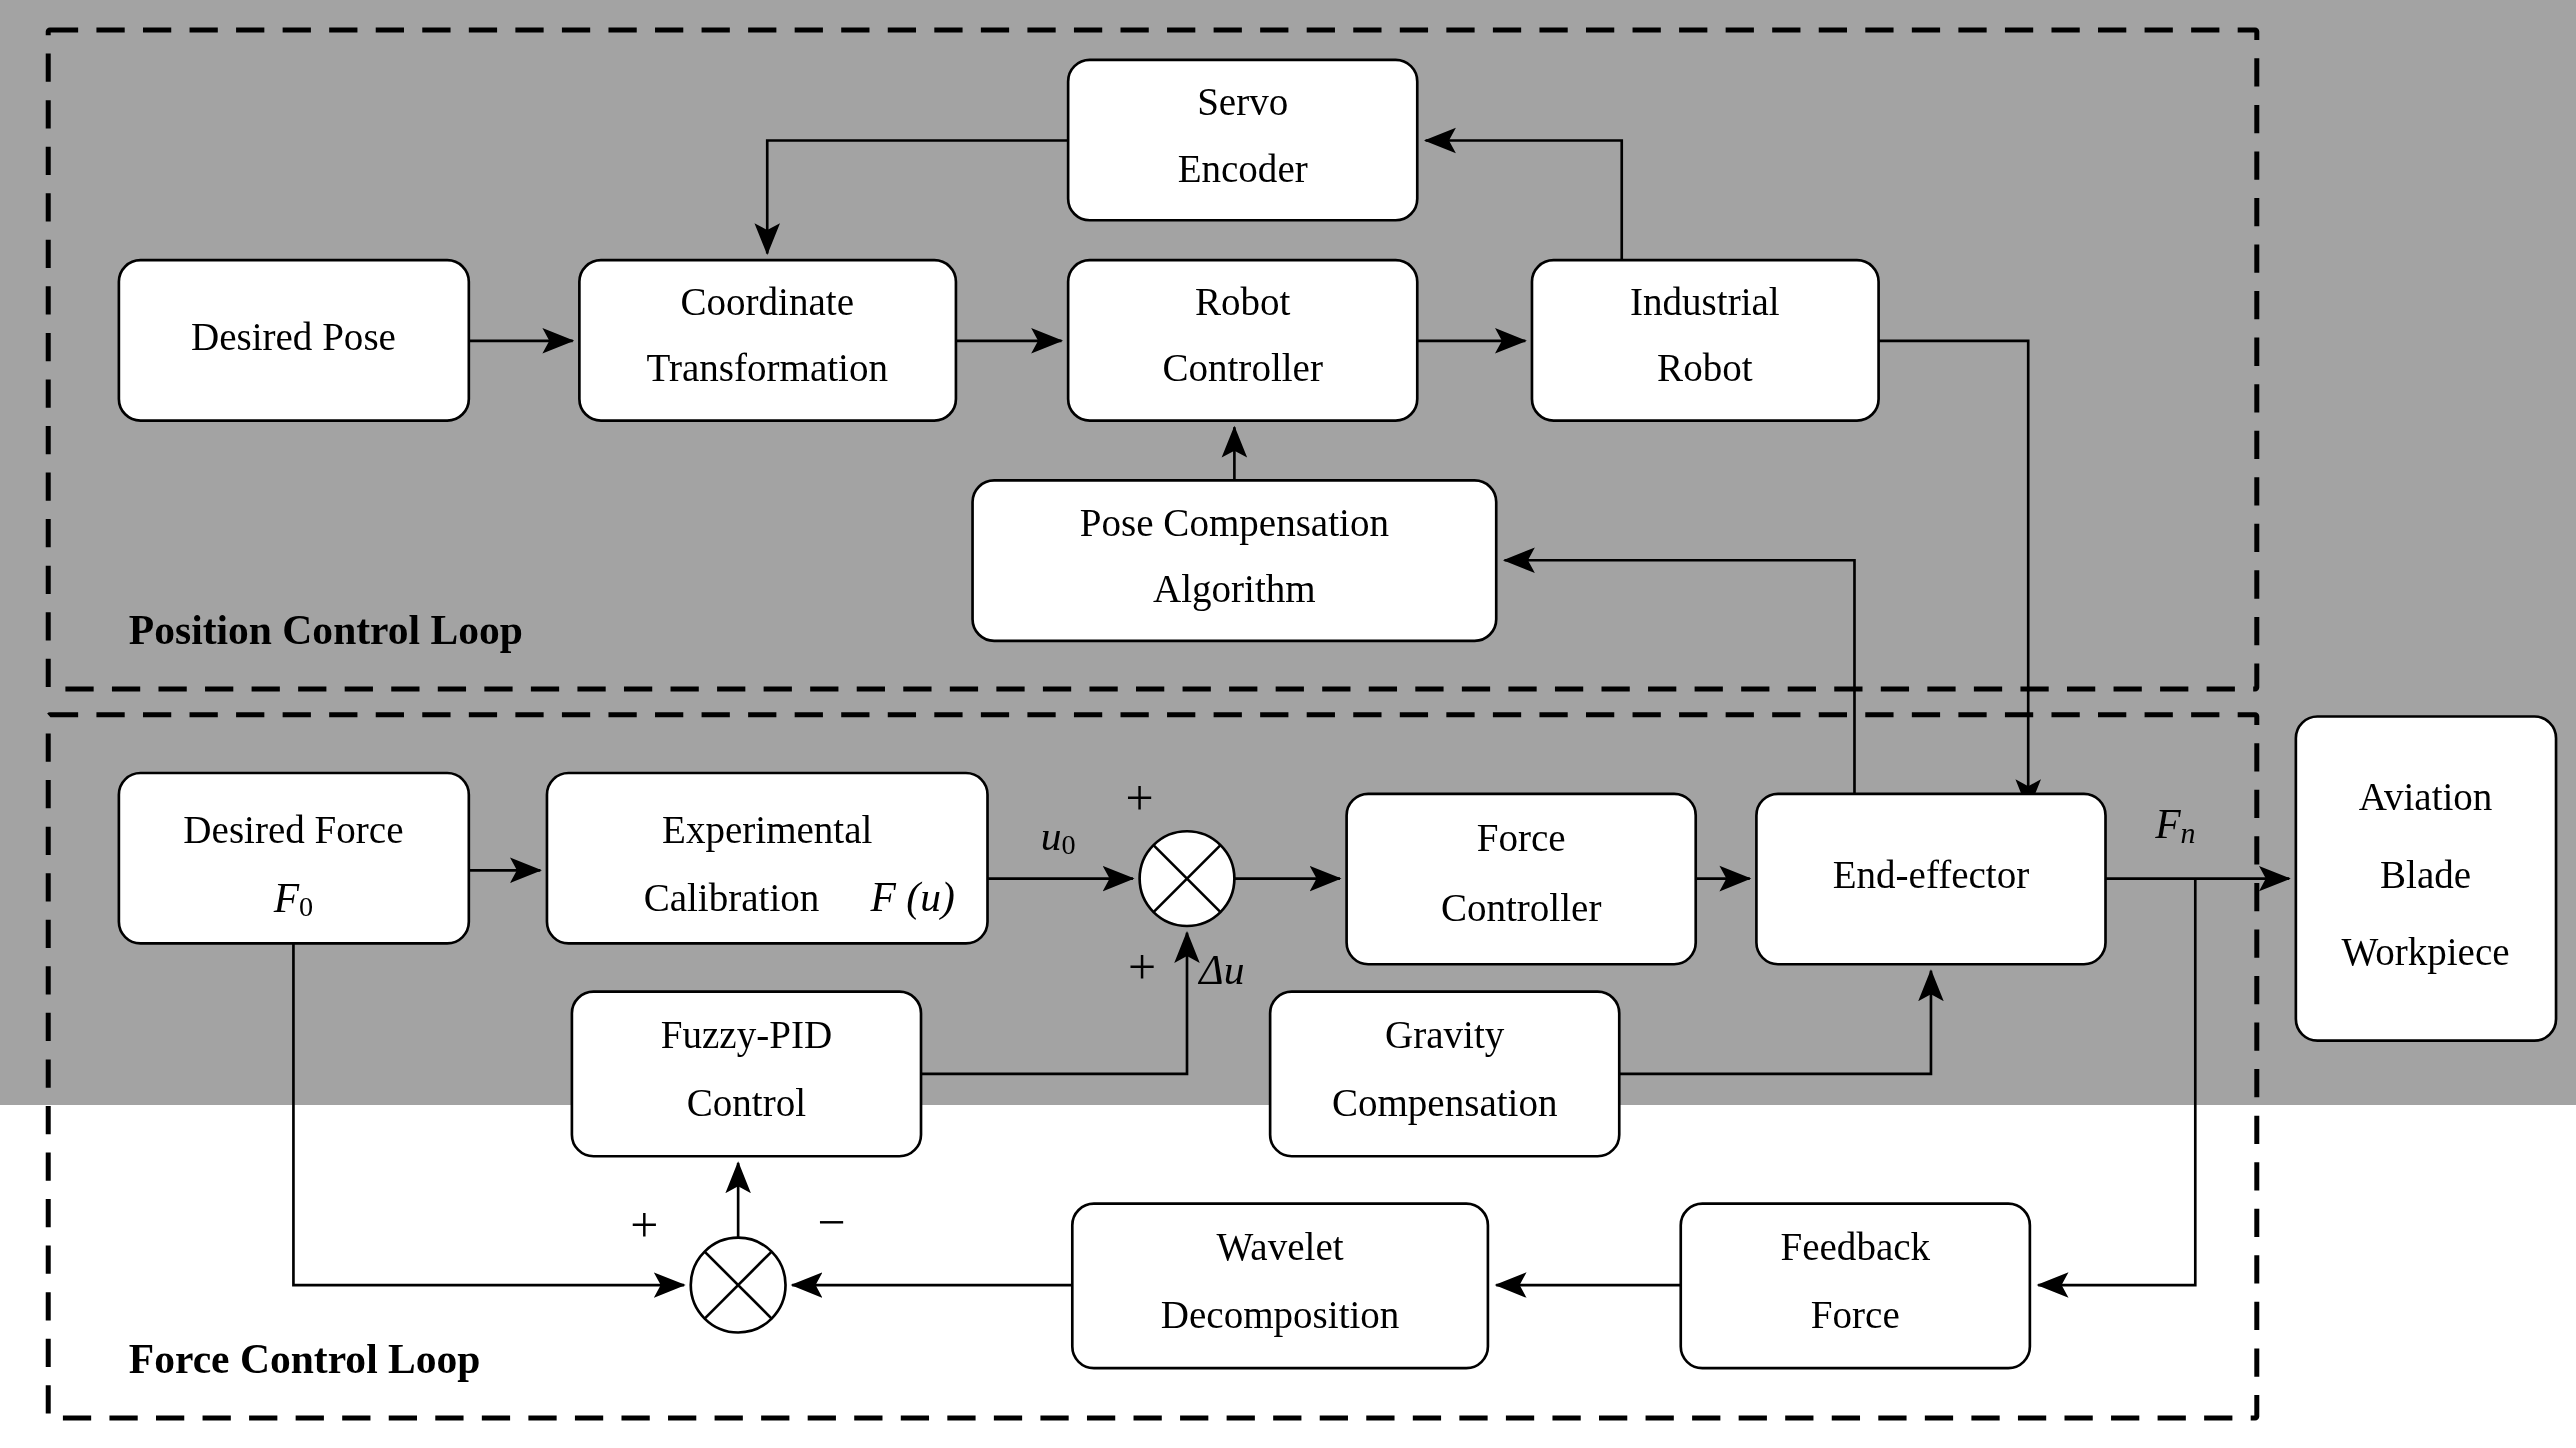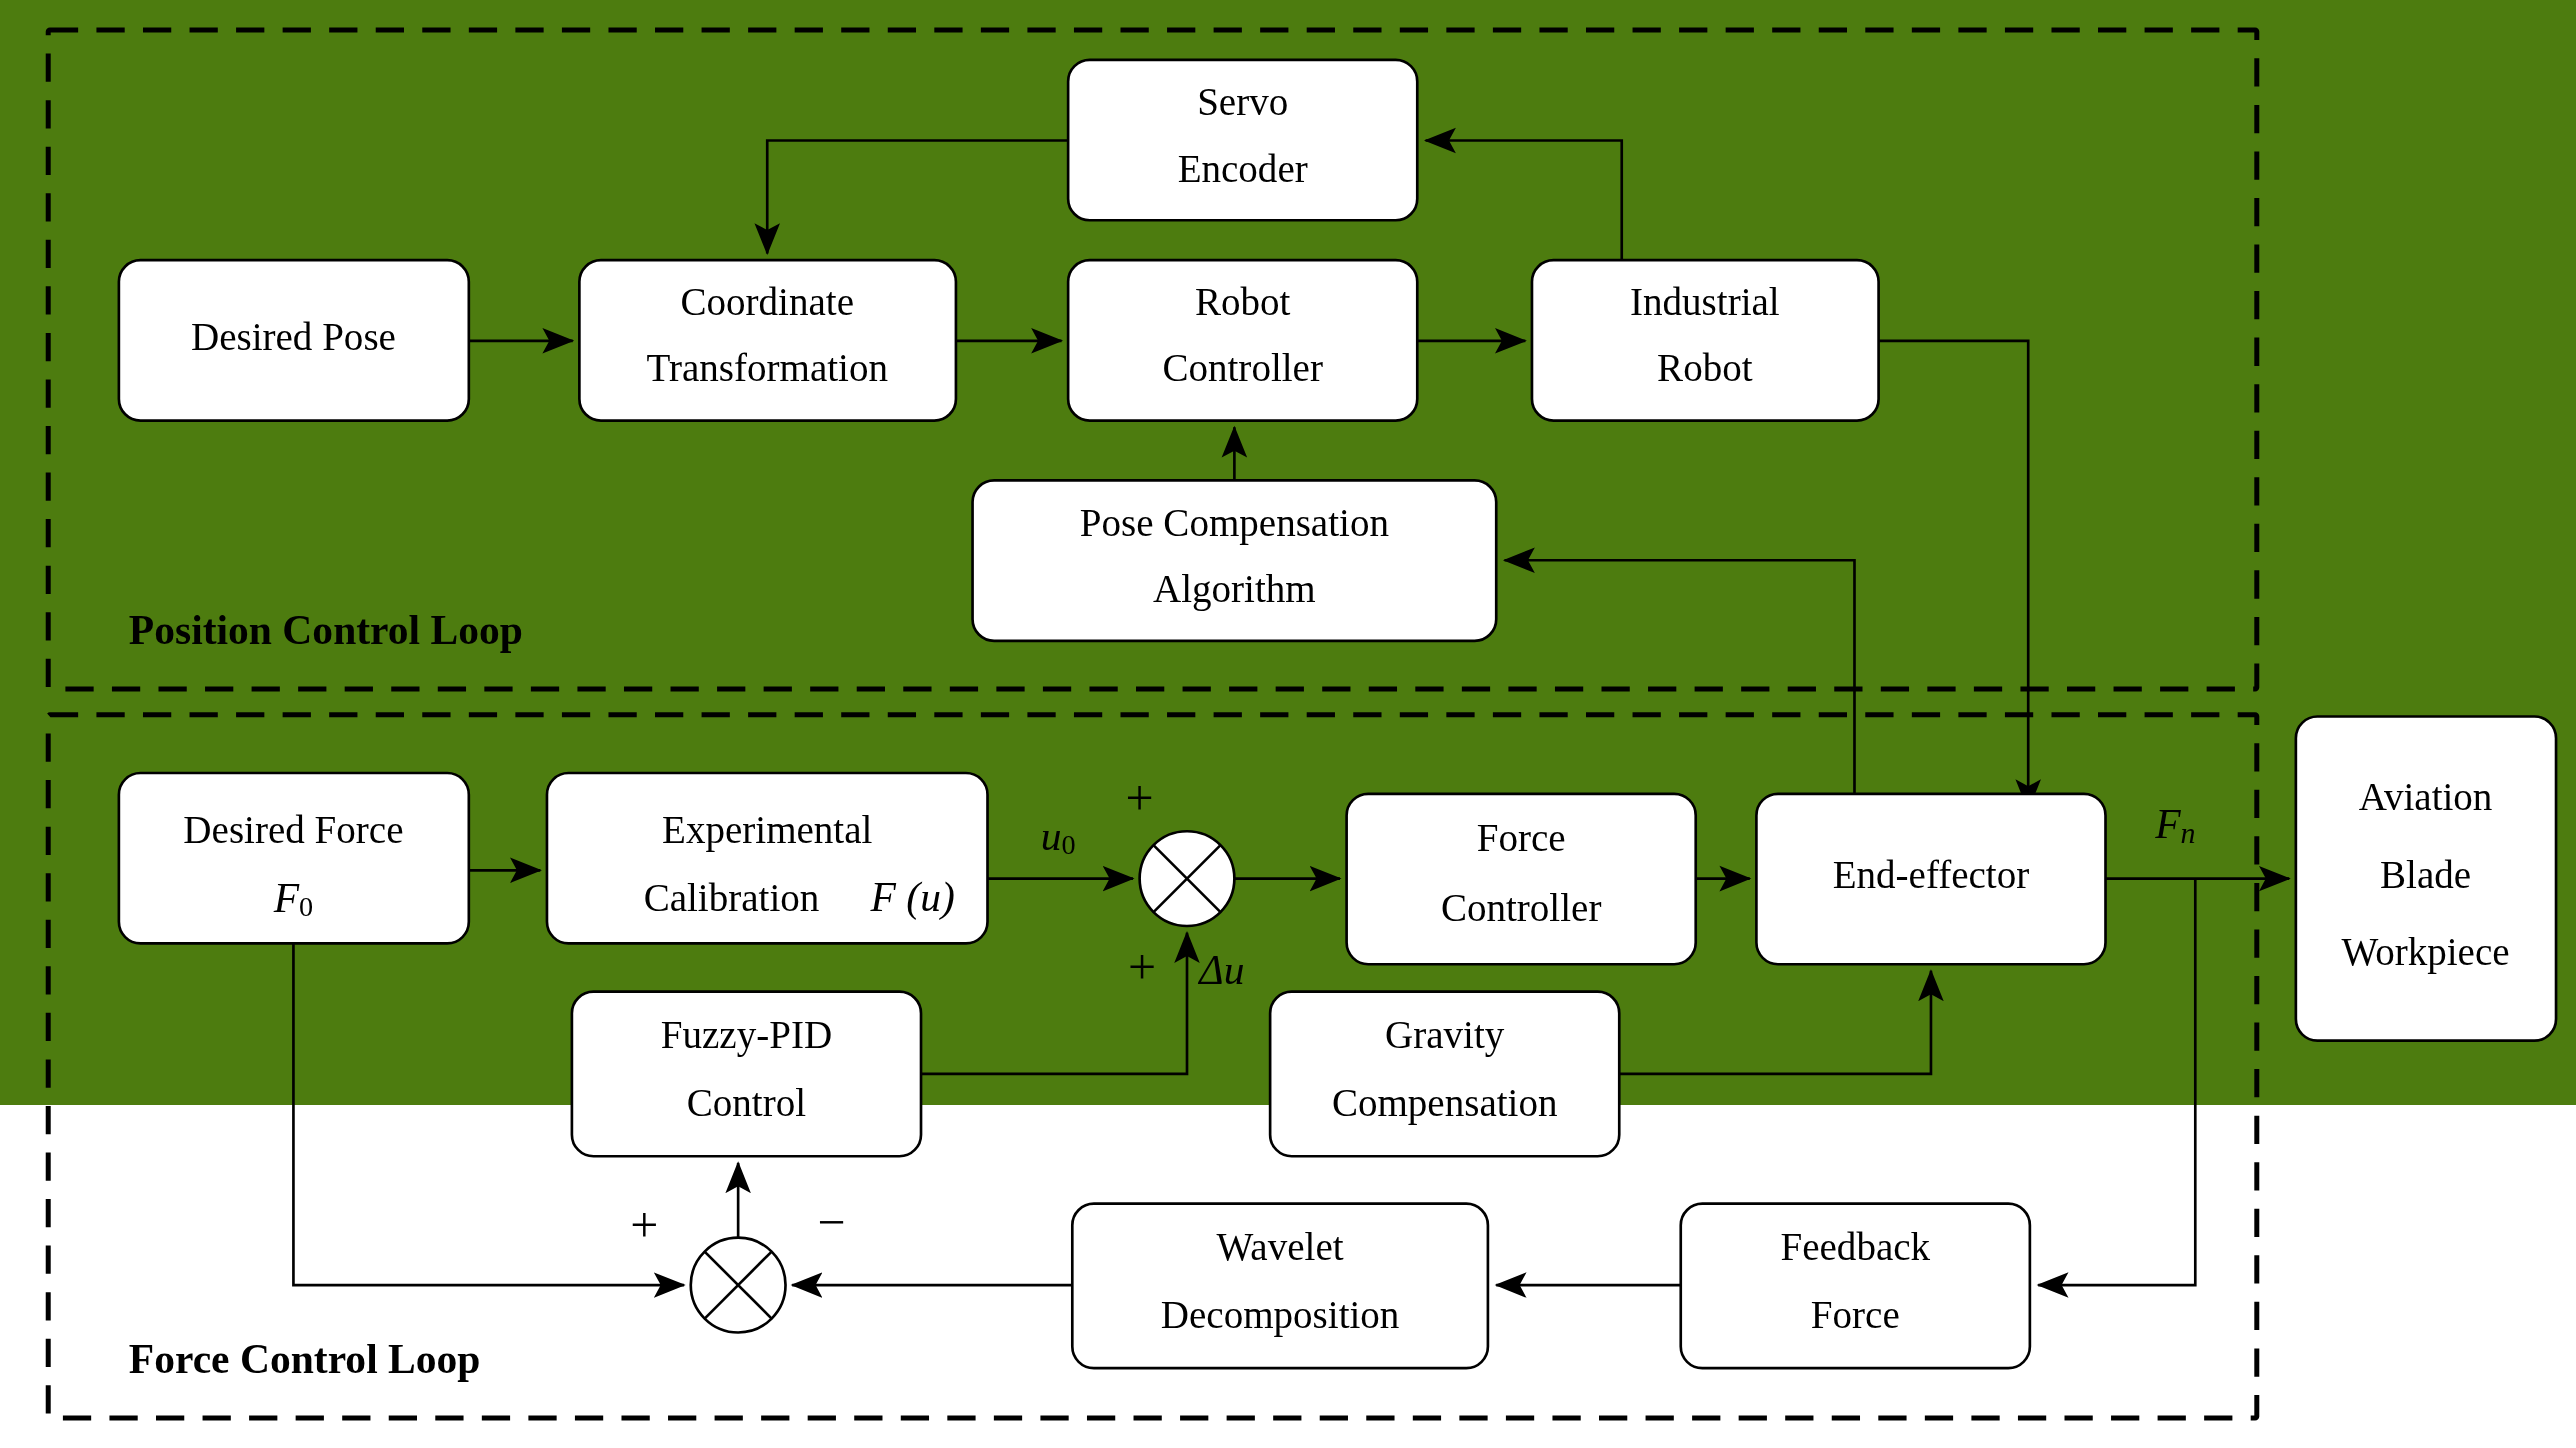--- a/index.html
+++ b/index.html
@@ -1,18 +1,18 @@
 <!DOCTYPE html>
 <html style="font-size:13.3px"><head>
 <meta charset="utf-8">
 <style>
   html,body{margin:0;padding:0;background:#ffffff;}
   body{width:2576px;height:1448px;overflow:hidden;
        font-family:"Liberation Serif","DejaVu Serif",serif;}
-  #stage{position:relative;width:2576px;height:1105px;background:#4d7c0f;}
+  #stage{position:relative;width:2576px;height:1105px;background:#a3a3a3;}
   svg#diagram{position:absolute;left:0;top:0;width:2576px;height:1448px;display:block;}
   .blk-rect{fill:#ffffff;stroke:#000000;stroke-width:3.2;}
   .dash-rect{fill:none;stroke:#000000;stroke-width:6;stroke-dasharray:34 22;}
   .wire{stroke:#000000;stroke-width:3.2;fill:none;stroke-linecap:butt;}
   .sumcirc{fill:#ffffff;stroke:#000000;stroke-width:3.2;}
   .sumx{stroke:#000000;stroke-width:3.2;}
   text{fill:#000;font-family:"Liberation Serif","DejaVu Serif",serif;}
   .blabel{font-size:47px;text-anchor:middle;dominant-baseline:middle;}
   .looplabel{font-size:50px;font-weight:bold;text-anchor:start;dominant-baseline:middle;}
   .sign{font-size:60px;text-anchor:middle;dominant-baseline:middle;}

